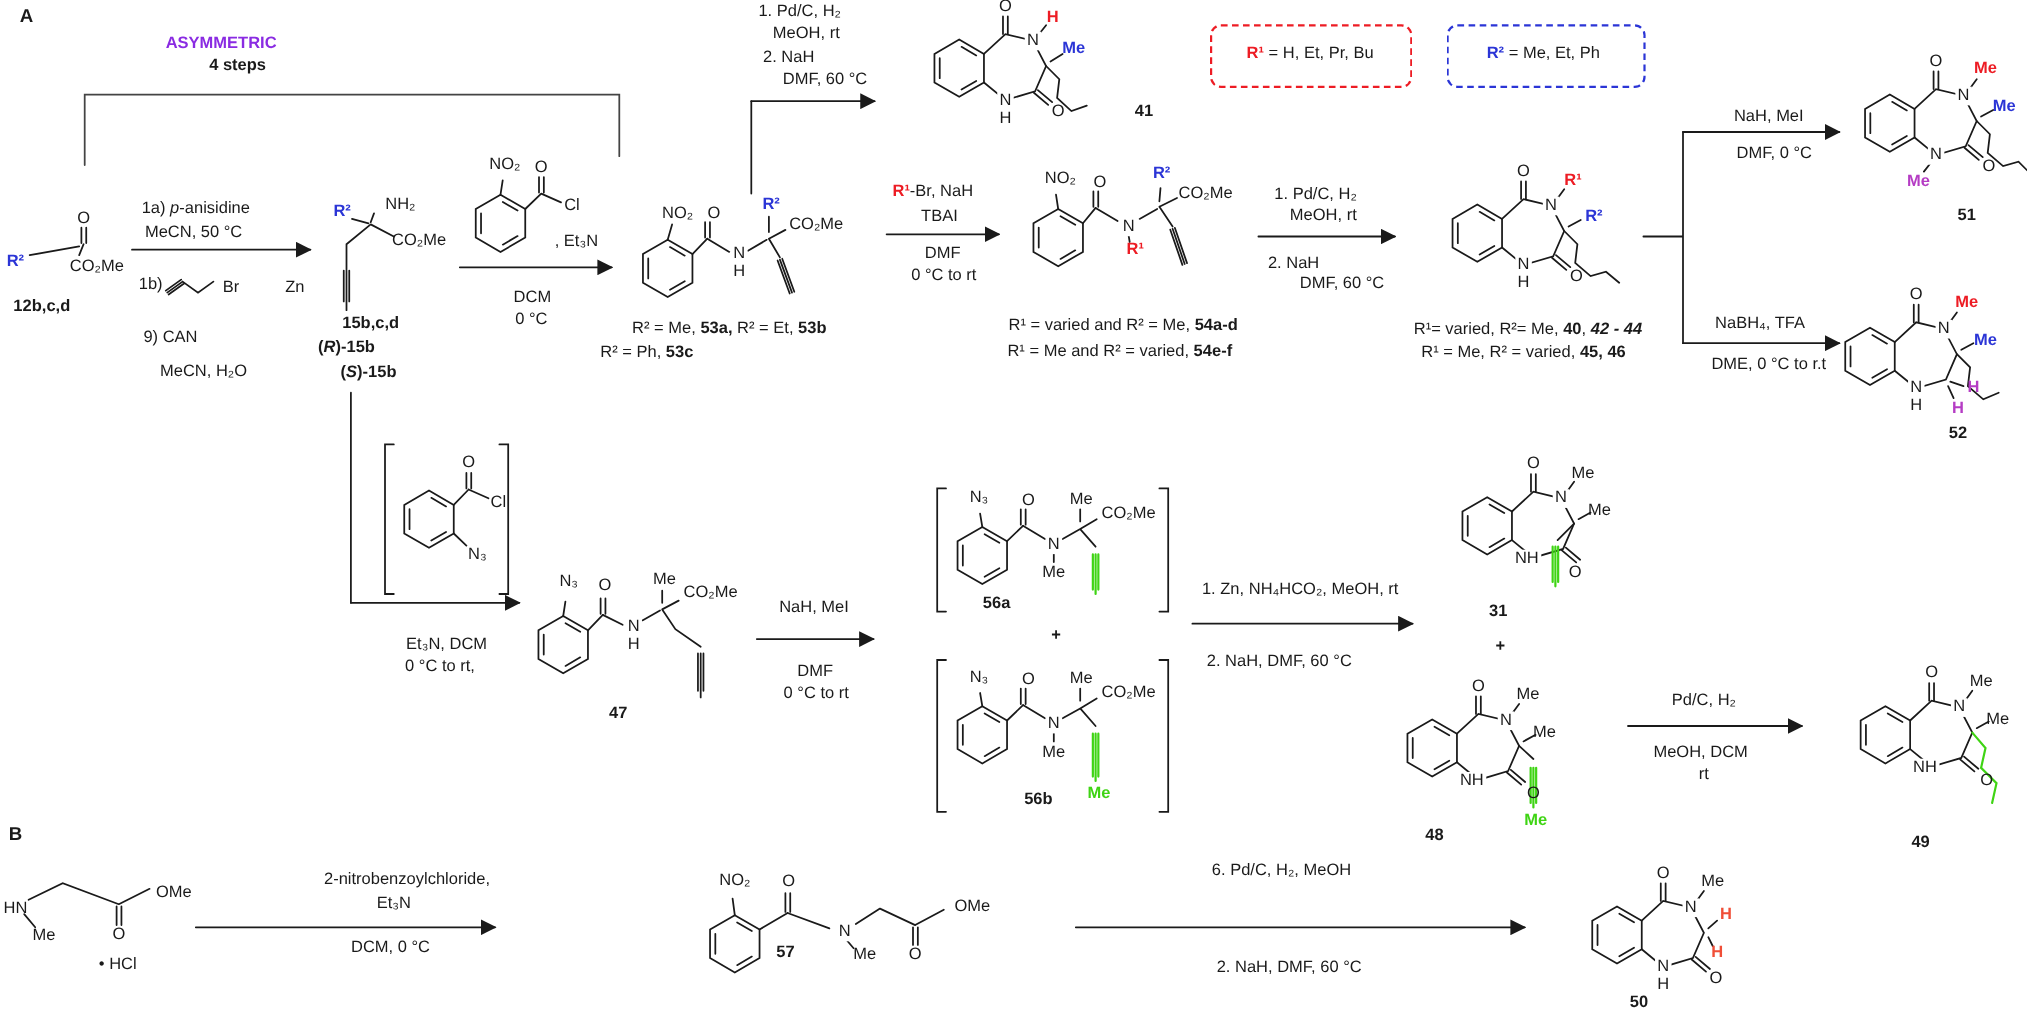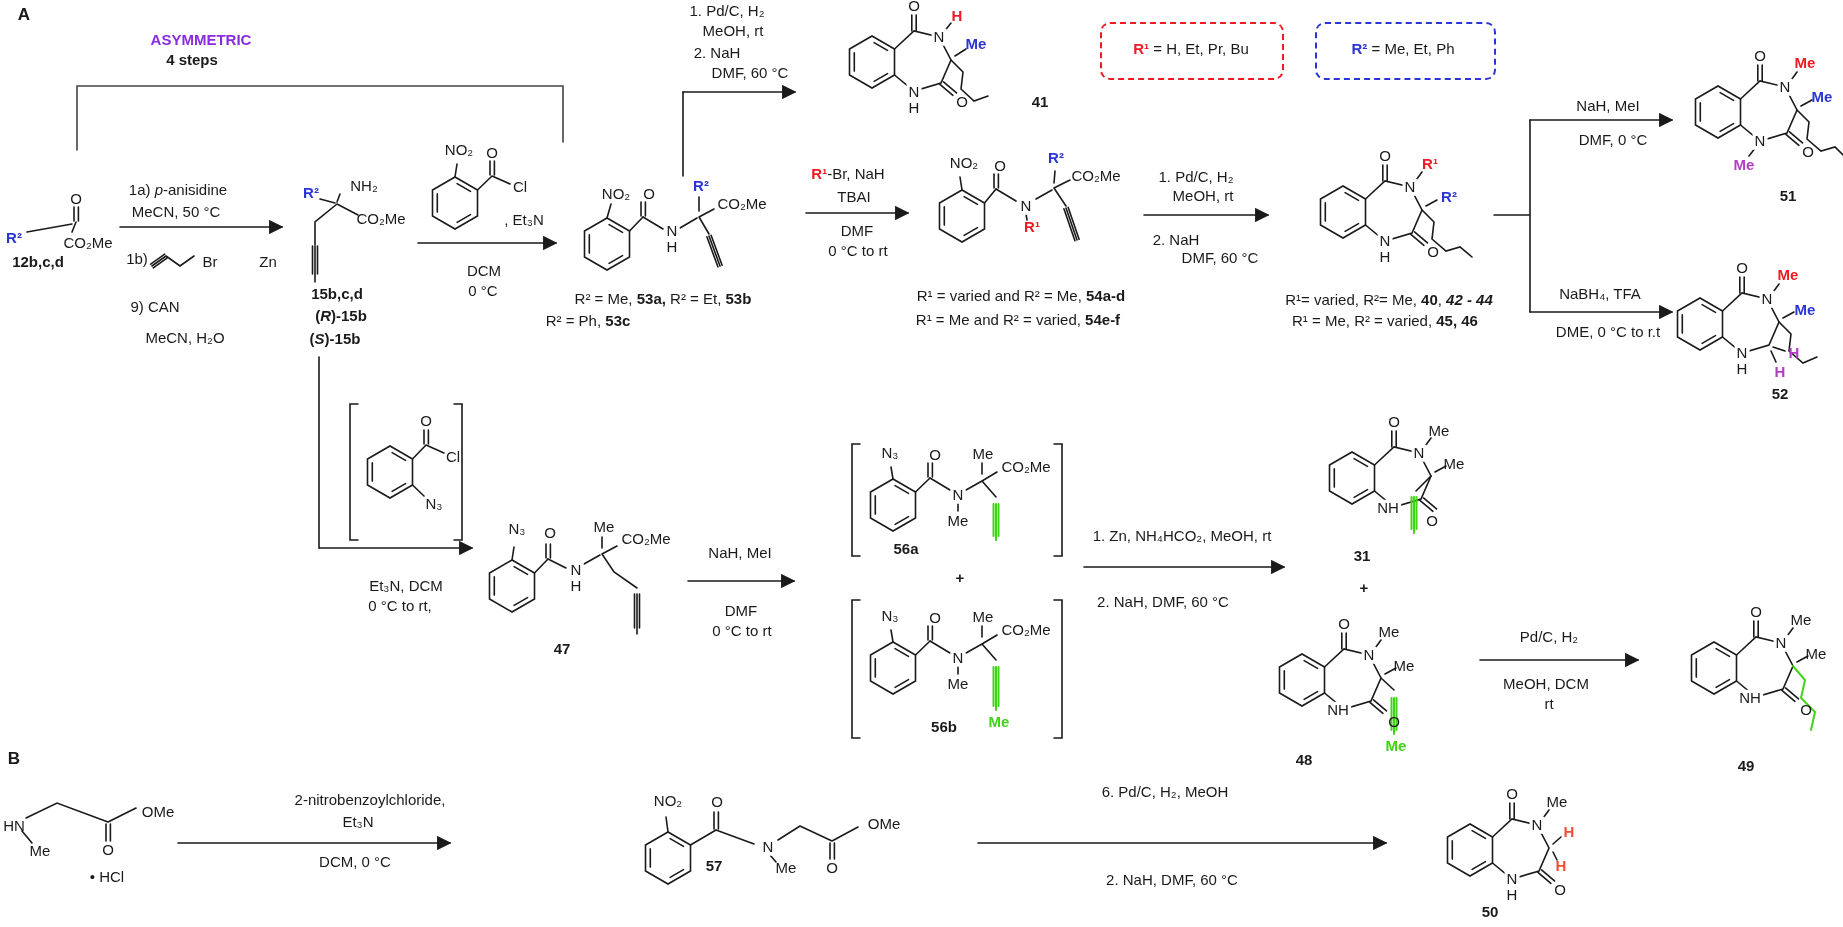--- a/index.html
+++ b/index.html
@@ -211,40 +211,40 @@
   </g>
 
   <g>
     <use href="#dz" transform="translate(1470,850)"></use>
     <path d="M1541,821 L1549,810 M1553,844 L1561,837 M1553,852 L1557,860"></path>
   </g>
 </svg>
 
 <div class="t b s17" style="left:24px;top:15px">A</div>
 <div class="t b pur" style="left:201px;top:40px">ASYMMETRIC</div>
-<div class="t b" style="left:192px;top:60px">4 steps</div>
+<div class="t b" style="left:216px;top:60px">4 steps</div>
 
 <div class="t" style="left:76px;top:199px">O</div>
 <div class="t blue" style="left:14px;top:238px">R²</div>
 <div class="t" style="left:88px;top:243px">CO₂Me</div>
-<div class="t b" style="left:38px;top:262px">12b,c,d</div>
+<div class="t b" style="left:38px;top:279px">12b,c,d</div>
 
 <div class="t" style="left:178px;top:190px"><span>1a) </span><span style="font-style: italic;">p</span><span>-anisidine</span></div>
 <div class="t" style="left:176px;top:212px">MeCN, 50 °C</div>
 <div class="t" style="left:137px;top:259px">1b)</div>
 <div class="t" style="left:210px;top:262px">Br</div>
 <div class="t" style="left:268px;top:262px">Zn</div>
 <div class="t" style="left:155px;top:307px">9) CAN</div>
 <div class="t" style="left:185px;top:338px">MeCN, H₂O</div>
 
 <div class="t blue" style="left:311px;top:193px">R²</div>
 <div class="t" style="left:364px;top:186px">NH₂</div>
 <div class="t" style="left:381px;top:219px">CO₂Me</div>
 <div class="t b" style="left:337px;top:294px">15b,c,d</div>
-<div class="t" style="left:341px;top:316px"><span style="font-weight: bold;">(</span><span style="font-weight: bold; font-style: italic;">R</span><span style="font-weight: bold;">)-15b</span></div>
+<div class="t" style="left:315px;top:316px"><span style="font-weight: bold;">(</span><span style="font-weight: bold; font-style: italic;">R</span><span style="font-weight: bold;">)-15b</span></div>
 <div class="t" style="left:335px;top:339px"><span style="font-weight: bold;">(</span><span style="font-weight: bold; font-style: italic;">S</span><span style="font-weight: bold;">)-15b</span></div>
 
 <div class="t" style="left:459px;top:150px">NO₂</div>
 <div class="t" style="left:492px;top:153px">O</div>
 <div class="t" style="left:520px;top:187px">Cl</div>
 <div class="t" style="left:524px;top:220px">, Et₃N</div>
 <div class="t" style="left:484px;top:271px">DCM</div>
 <div class="t" style="left:483px;top:291px">0 °C</div>
 
 <div class="t" style="left:616px;top:194px">NO₂</div>

